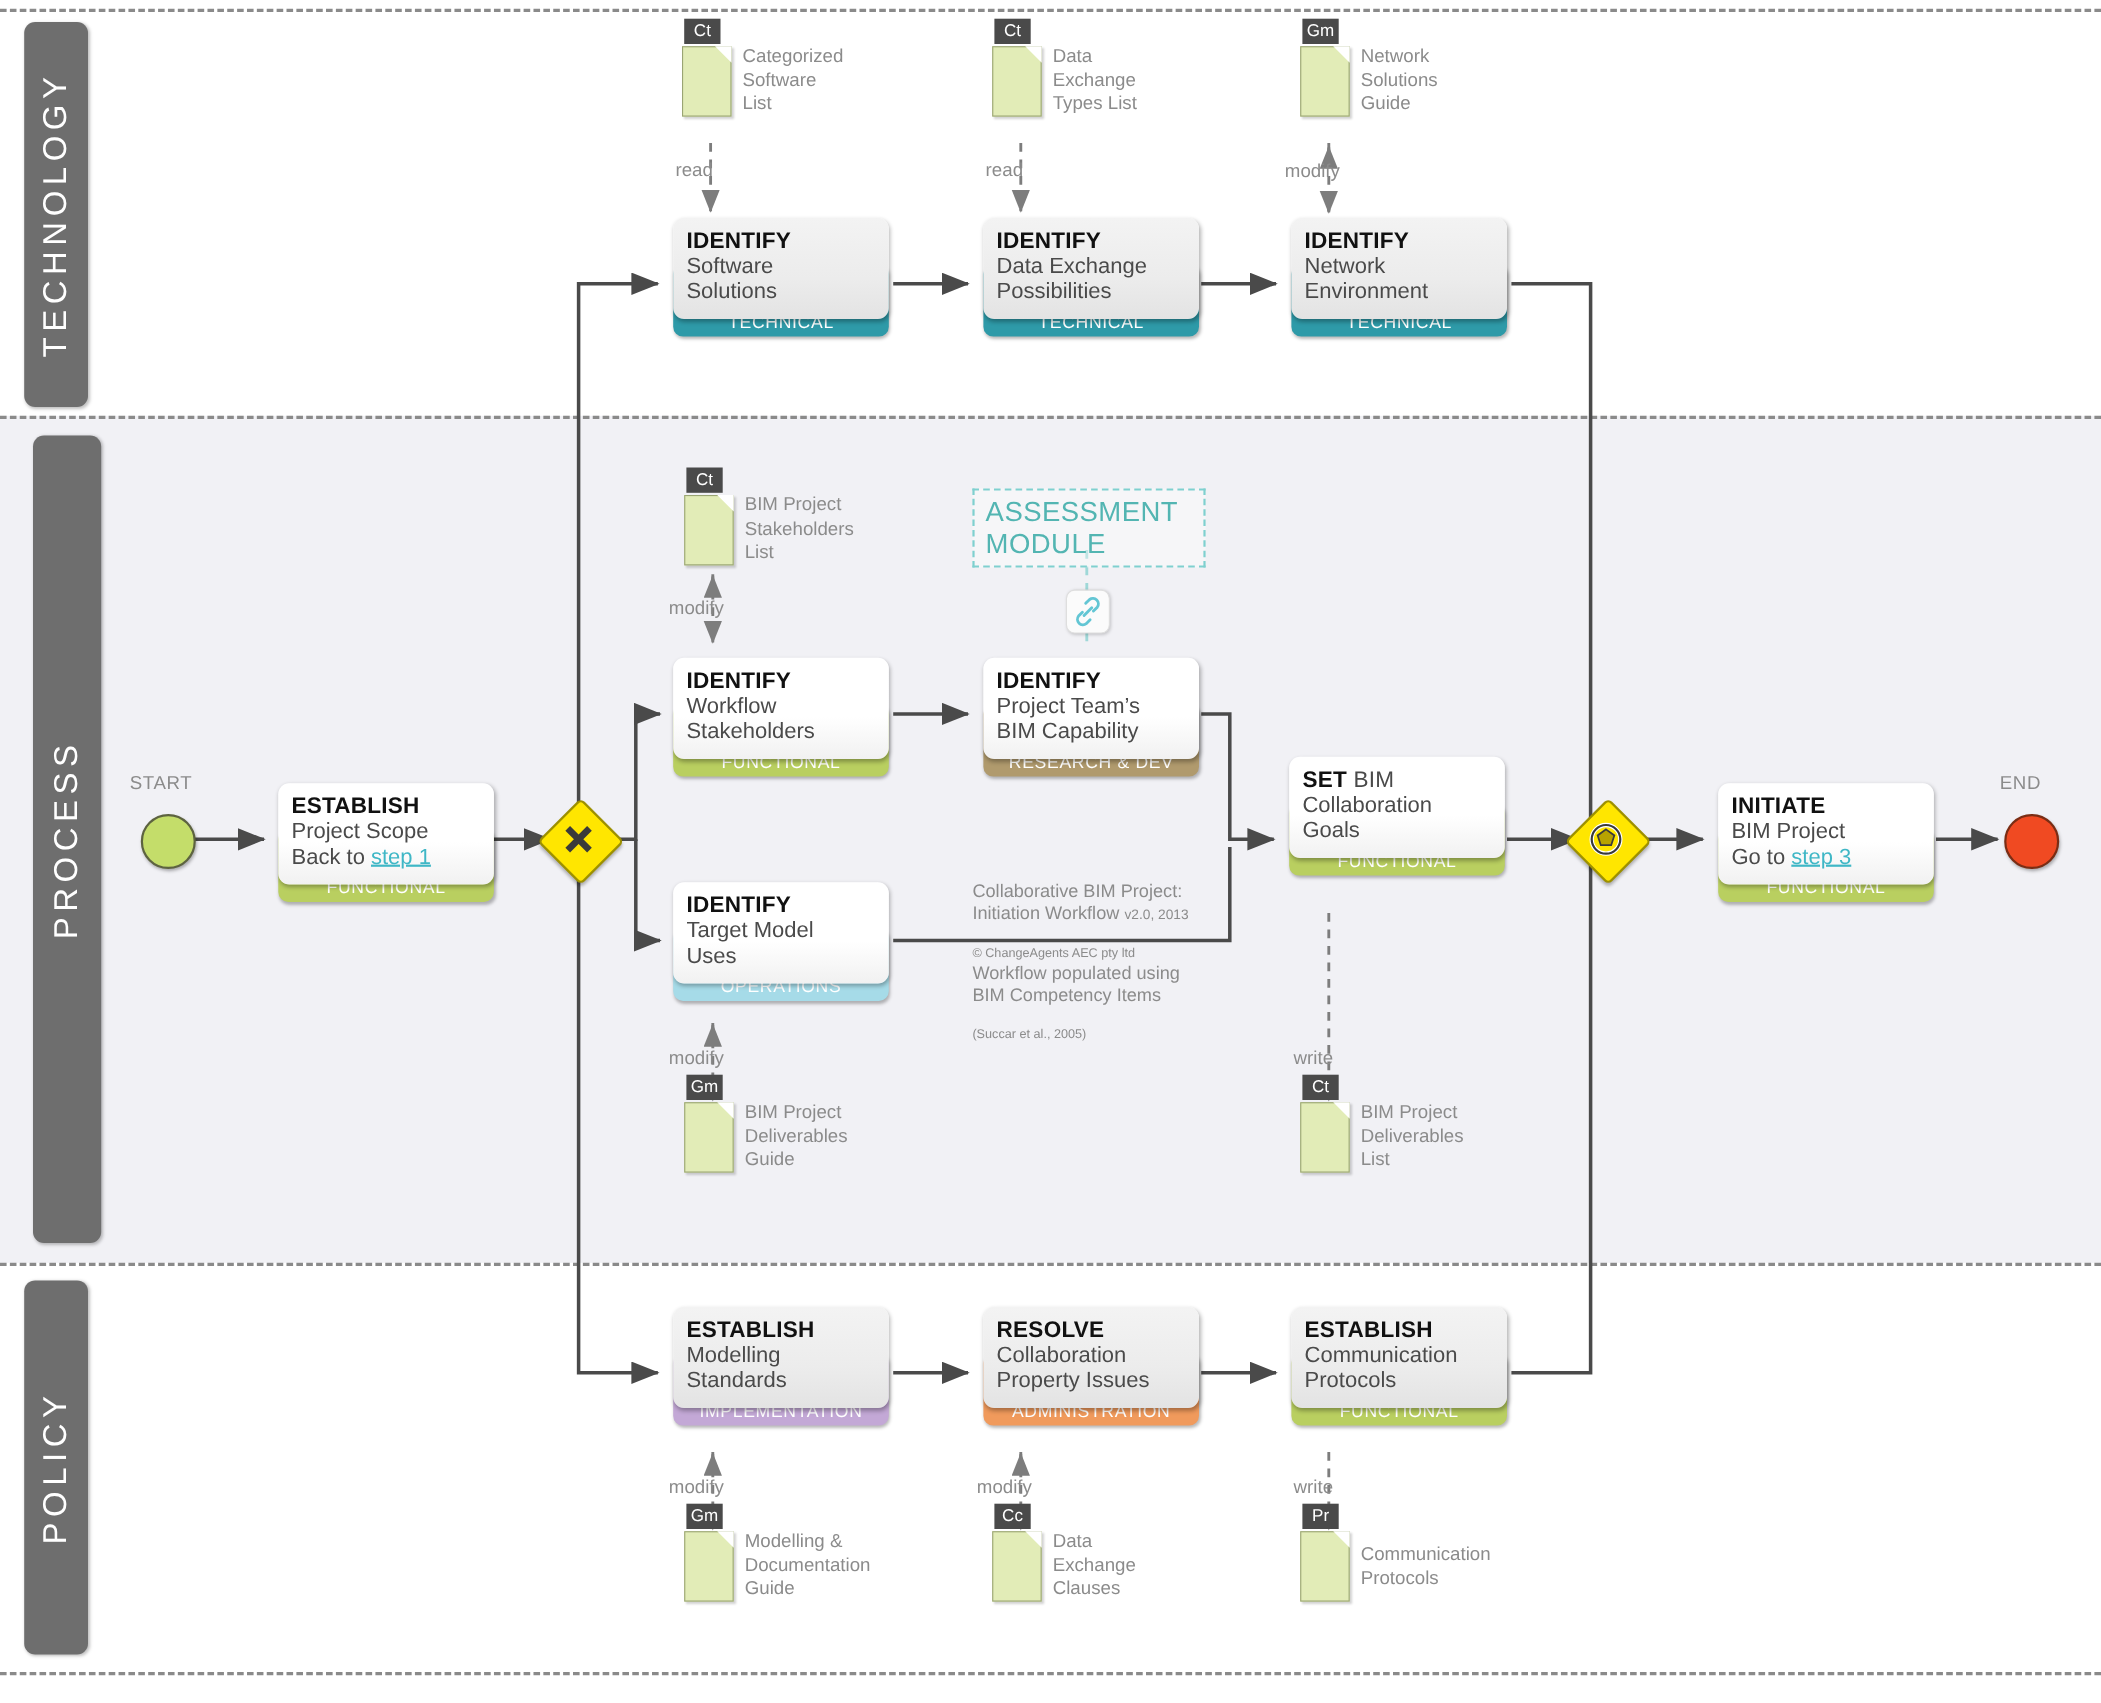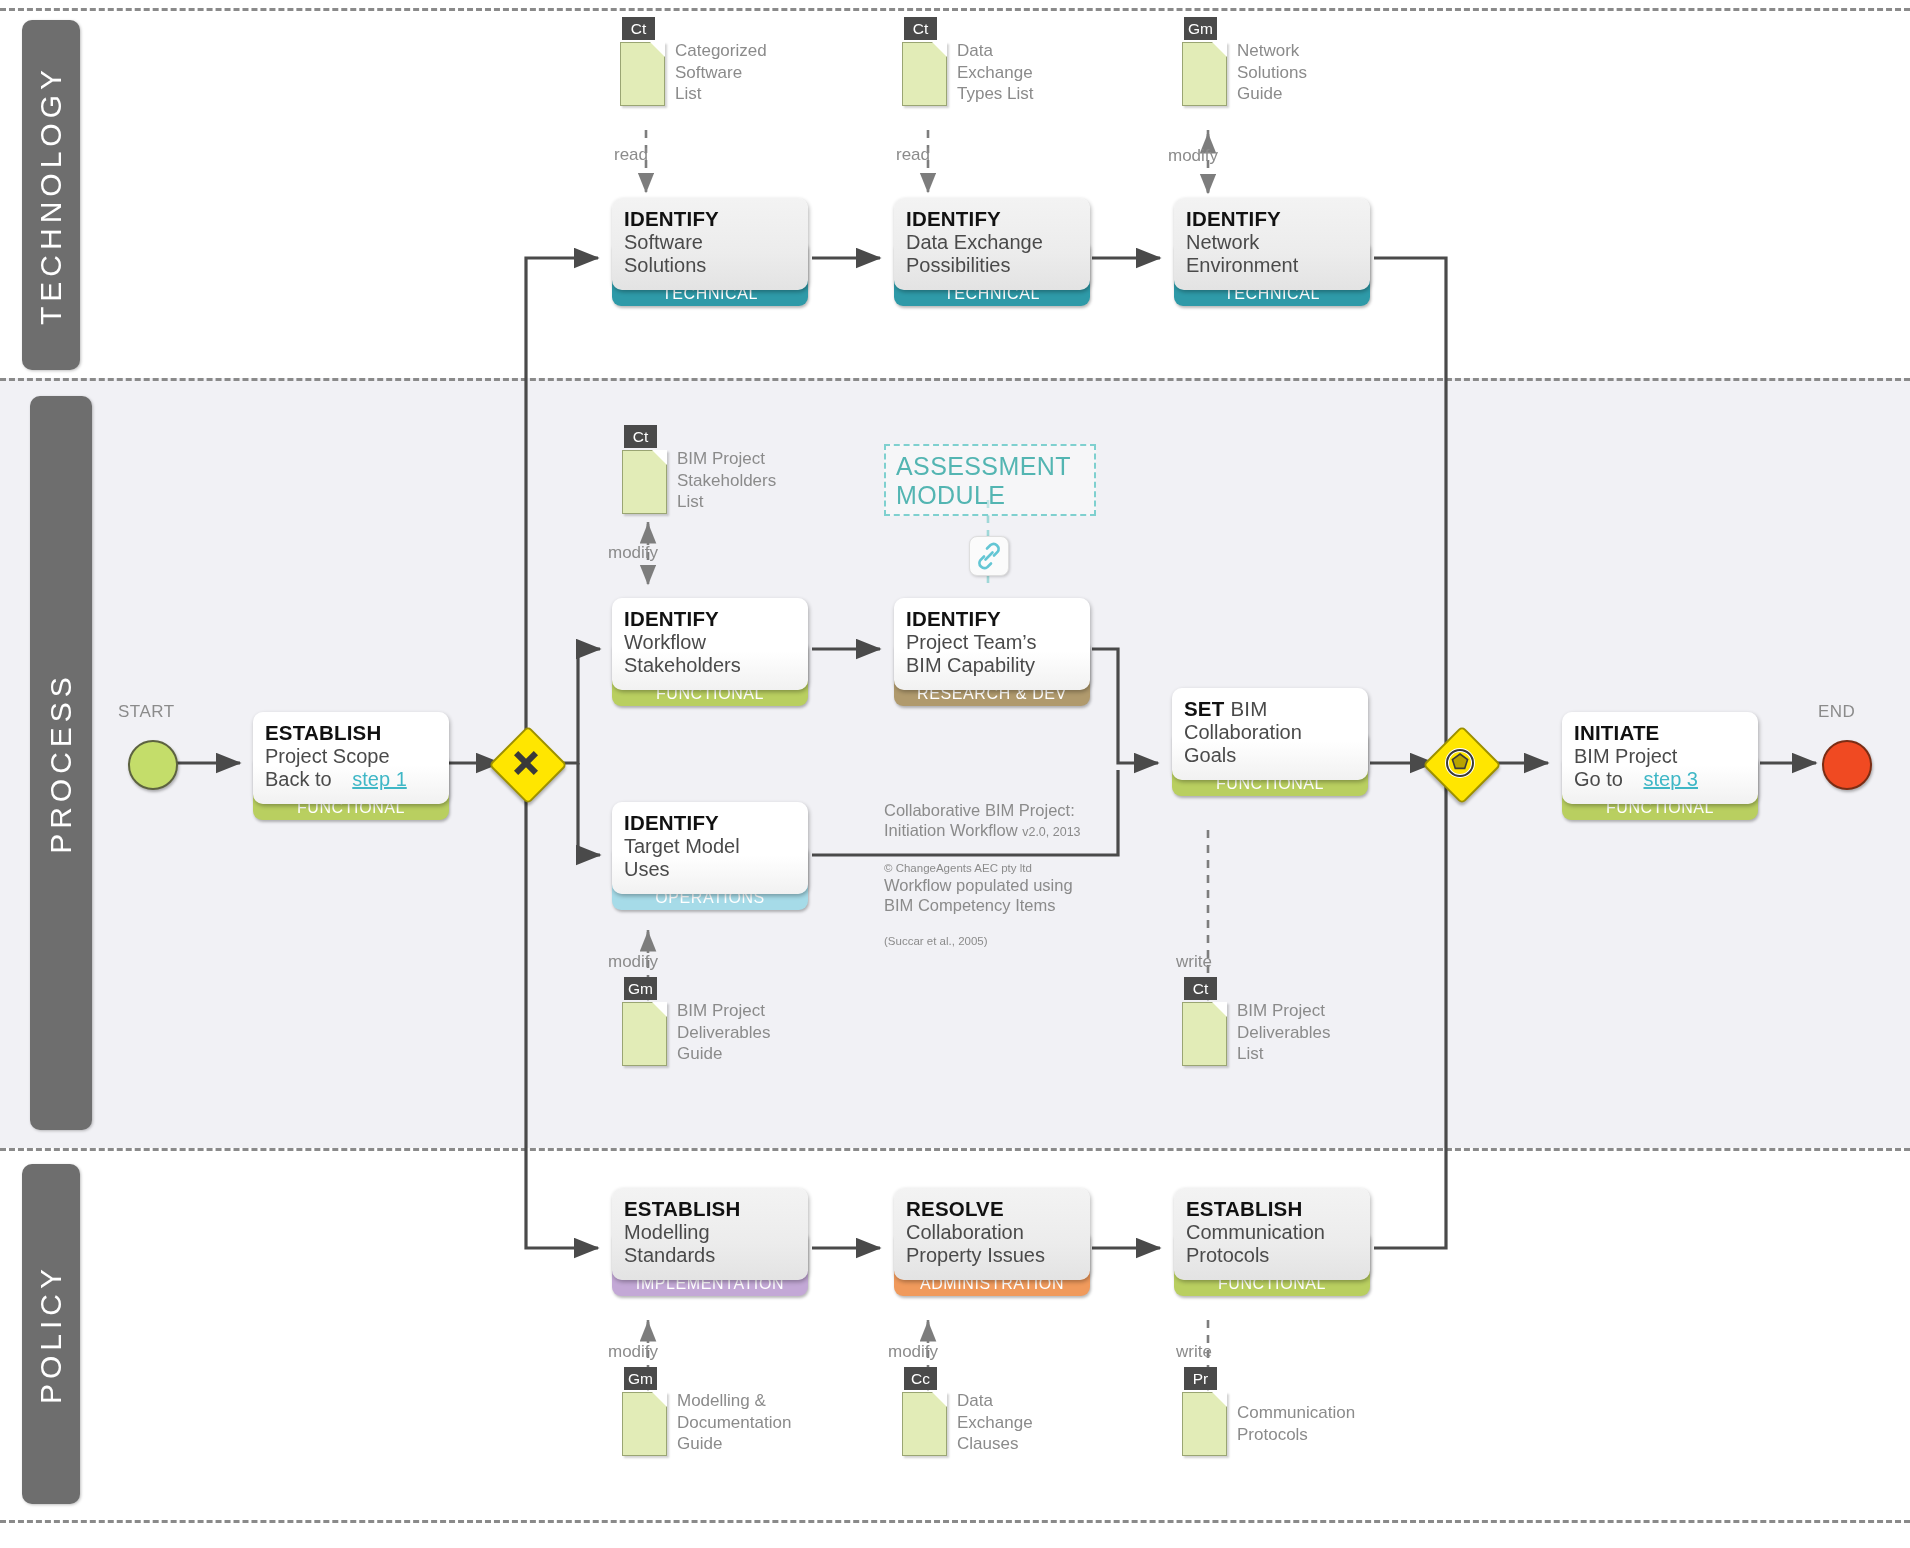--- a/index.html
+++ b/index.html
@@ -22,21 +22,21 @@
              box-shadow:1px 2px 3px rgba(0,0,0,.28);}
   .task .cat b{position:absolute;left:0;right:0;bottom:3px;text-align:center;
              font-size:16px;font-weight:normal;letter-spacing:.6px;color:#ffffff;}
   .task .body{position:absolute;left:0;top:0;width:196px;height:92px;border-radius:10px;
              background:linear-gradient(180deg,#ffffff 0%,#ffffff 58%,#f1f1f1 100%);
              box-shadow:1px 2px 4px rgba(0,0,0,.30);padding:9px 0 0 12px;box-sizing:border-box;}
   .task.grey .body{background:linear-gradient(180deg,#f3f3f3 0%,#ececec 60%,#e3e3e3 100%);}
   .task .l1{font-size:20.5px;font-weight:bold;color:#111;line-height:24px;letter-spacing:.2px;}
   .task .l1 .reg{font-weight:normal;color:#4a4a4a;}
   .task .l2,.task .l3{font-size:20px;color:#4a4a4a;line-height:23px;}
-  .task .lnk{color:#3fb7c6;text-decoration:underline;margin-left:15px;}
+  .task .lnk{color:#3fb7c6;text-decoration:underline;}
 
   
   .doc{position:absolute;}
   .doc .sheet{position:absolute;left:0;top:0;width:43px;height:62px;background:#e2ecb7;
              border:1.5px solid #9aa573;box-shadow:2px 2px 2px rgba(0,0,0,.18);}
   .doc .fold{position:absolute;right:-1px;top:-1px;width:0;height:0;
              border-left:15px solid transparent;border-top:15px solid #ffffff;}
   .doc .tag{position:absolute;left:2px;bottom:2px;width:33px;height:23px;background:#4a4a4a;
              color:#ffffff;font-size:15.5px;line-height:23px;text-align:center;}
   .doc .cap{position:absolute;left:55px;top:-2px;width:150px;font-size:17px;color:#8b8b8b;

